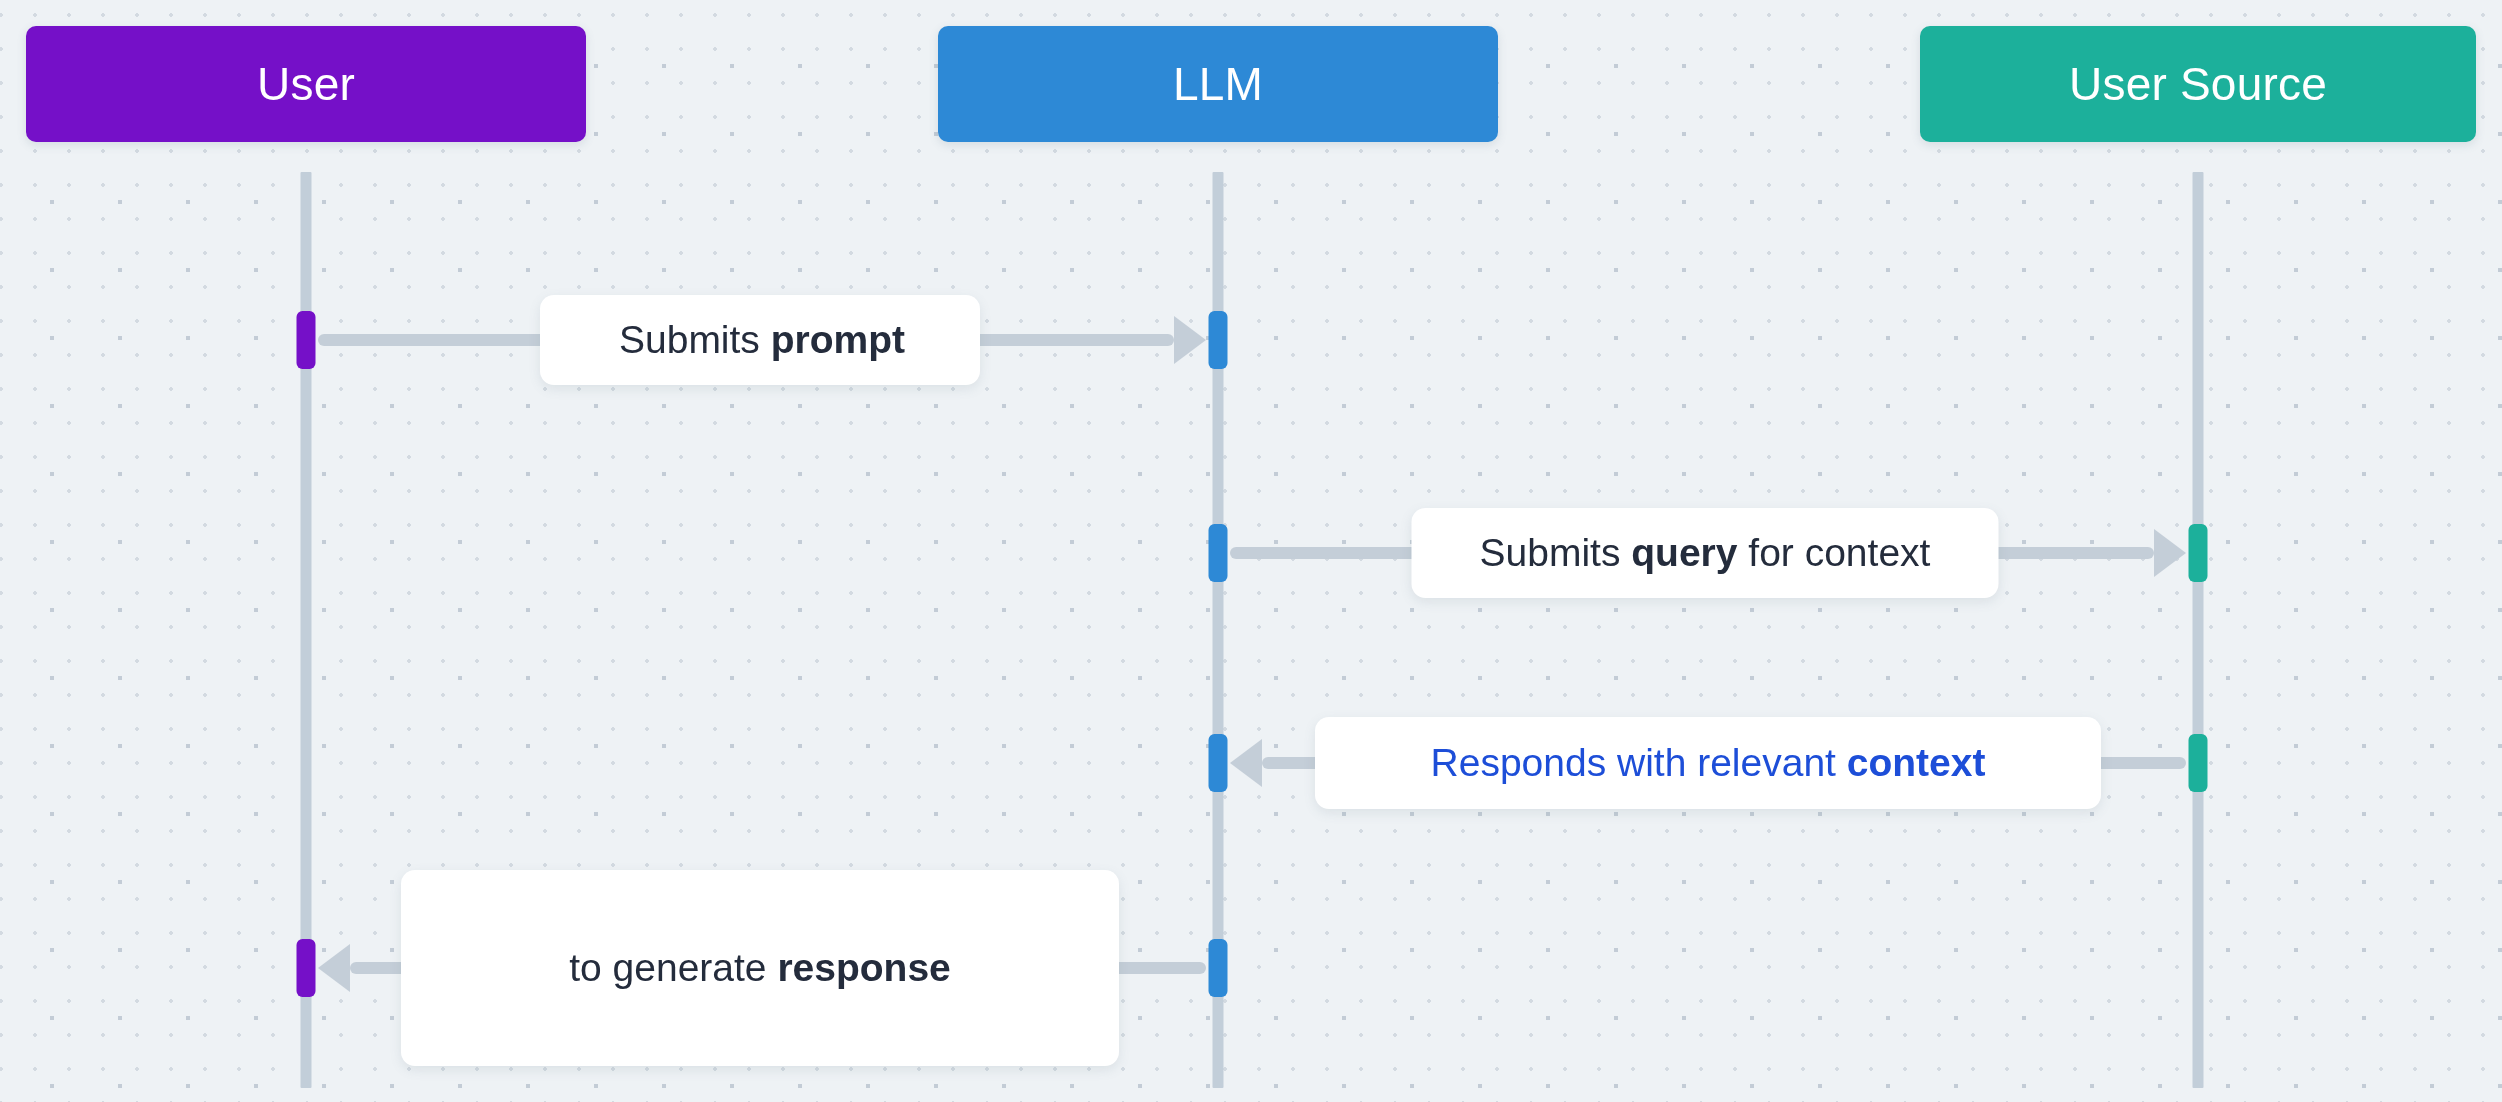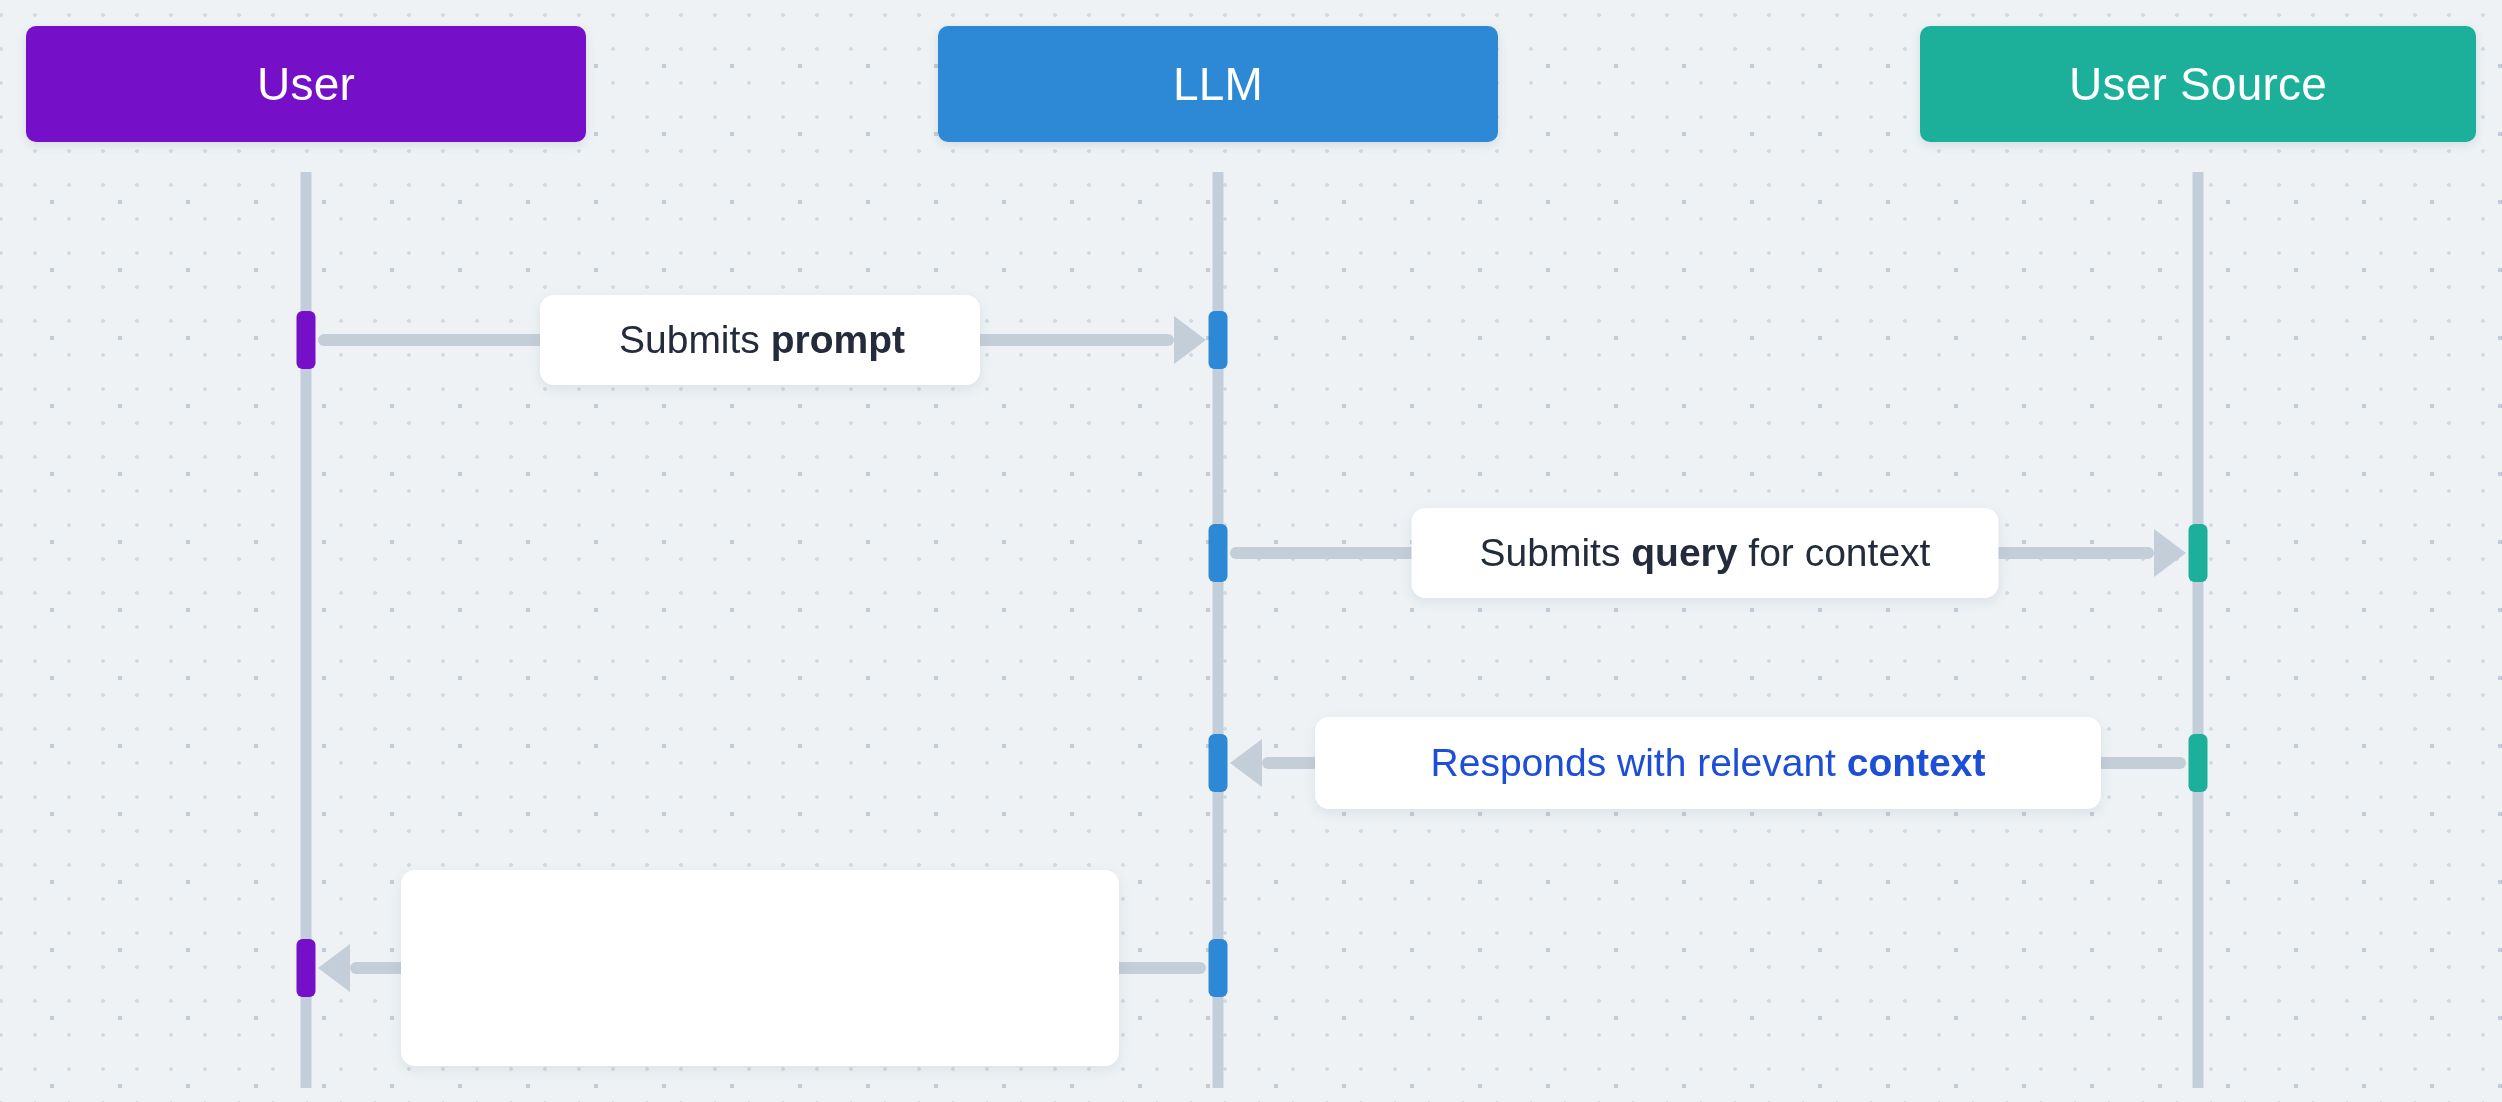--- a/index.html
+++ b/index.html
@@ -158,15 +158,16 @@
       <div class="msg-card" style="left: 760px; top: 340px; width: 440px; height: 90px; background: rgb(255, 255, 255); padding-left: 38px;">
         <div class="msg-text" style="color: rgb(36, 44, 60);"><span>Submits </span><b>prompt</b></div>
       </div>
       <div class="msg-card" style="left: 1705px; top: 553px; width: 587px; height: 90px; background: rgb(255, 255, 255);">
         <div class="msg-text" style="color: rgb(36, 44, 60);"><span>Submits </span><b>query</b><span> for context</span></div>
       </div>
       <div class="msg-card" style="left: 1708px; top: 763px; width: 786px; height: 92px; background: rgb(255, 255, 255);">
         <div class="msg-text" style="color: #1d4ed8;"><span>Responds with relevant </span><b>context</b></div>
       </div>
       <div class="msg-card" style="left: 760px; top: 968px; width: 718px; height: 196px; background: rgb(255, 255, 255);">
+        <div class="msg-text" style="color: rgb(36, 44, 60);"><span>to generate </span><b>response</b></div>
       </div>
     </div>
 </div>
 
 </body></html>

